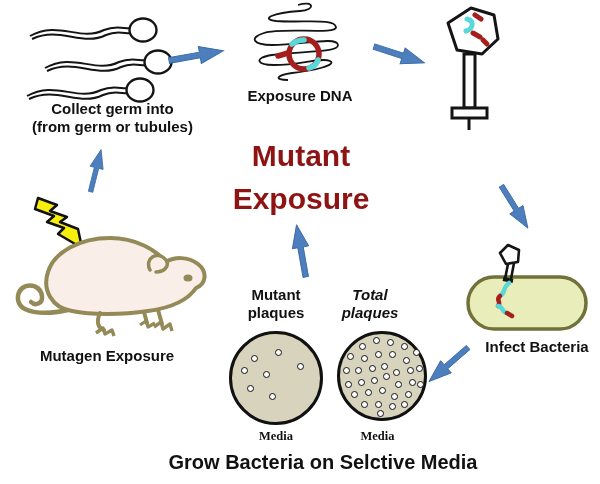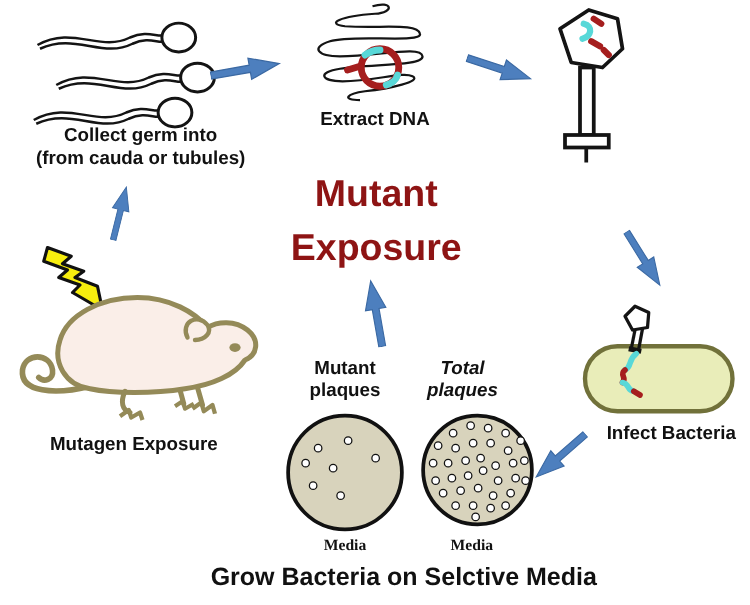--- a/index.html
+++ b/index.html
@@ -36,34 +36,34 @@
         <path d="M4 27 C 32 14, 54 35, 78 23 C 91 17, 99 23, 104 21" fill="none" stroke="var(--ink)" stroke-width="2"></path>
         <ellipse cx="115" cy="18" rx="13.5" ry="11.5" fill="#fff" stroke="var(--ink)" stroke-width="2.4"></ellipse>
       </g>
     </defs>
     <use href="#sperm" x="3" y="4"></use>
     <use href="#sperm" x="18" y="36"></use>
     <use href="#sperm" x="0" y="64"></use>
   </svg>
   <div class="lbl" style="left:5px;top:100px;width:215px;">
     <div>Collect germ into</div>
-    <div>(from cauda or tubules)</div>
+    <div>(from germ or tubules)</div>
   </div>
 
   <svg class="abs" style="left:240px;top:0px;" width="115" height="86" viewBox="0 0 115 86">
     <path d="M58 5 C 74 0, 76 10, 60 11 C 32 13, 20 19, 36 21 C 64 23, 94 18, 96 27
              C 98 35, 42 27, 24 33 C 8 38, 14 45, 32 45 C 62 45, 97 36, 98 45
              C 99 53, 57 51, 32 55 C 13 58, 17 65, 34 65 C 60 65, 82 57, 90 61
              C 98 65, 72 71, 52 73 C 37 75, 33 80, 48 80" fill="none" stroke="var(--ink)" stroke-width="1.8"></path>
     <circle cx="64" cy="54" r="15" fill="none" stroke="var(--dna-red)" stroke-width="5.5"></circle>
     <path d="M52 44 C 56 41, 60 40, 64 40" fill="none" stroke="var(--dna-cyan)" stroke-width="5.5" stroke-linecap="round"></path>
     <path d="M78 60 C 77 64, 73 67, 69 68" fill="none" stroke="var(--dna-cyan)" stroke-width="5.5" stroke-linecap="round"></path>
     <path d="M38 56 L 48 53" stroke="var(--dna-red)" stroke-width="5.5" stroke-linecap="round"></path>
   </svg>
-  <div class="lbl" style="left:230px;top:87px;width:140px;">Extract DNA</div>
+  <div class="lbl" style="left:230px;top:87px;width:140px;">Exposure DNA</div>
 
   <svg class="abs" style="left:437px;top:6px;" width="70" height="126" viewBox="0 0 70 126">
     <polygon points="34,2 57,9 61,33 45,48 20,44 11,17" fill="#fff" stroke="var(--ink)" stroke-width="3" stroke-linejoin="round"></polygon>
     <path d="M38 9 L 44 13" stroke="var(--dna-red)" stroke-width="5" stroke-linecap="round" fill="none"></path>
     <path d="M30 13 C 38 15, 36 23, 29 25" stroke="var(--dna-cyan)" stroke-width="5" stroke-linecap="round" fill="none"></path>
     <path d="M36 27 L 43 31" stroke="var(--dna-red)" stroke-width="5" stroke-linecap="round" fill="none"></path>
     <path d="M46 34 L 50 38" stroke="var(--dna-red)" stroke-width="5" stroke-linecap="round" fill="none"></path>
     <rect x="27" y="48" width="11" height="54" fill="#fff" stroke="var(--ink)" stroke-width="3"></rect>
     <rect x="15" y="102" width="35" height="10" fill="#fff" stroke="var(--ink)" stroke-width="3"></rect>
     <line x1="32" y1="112" x2="32" y2="124" stroke="var(--ink)" stroke-width="3"></line>

